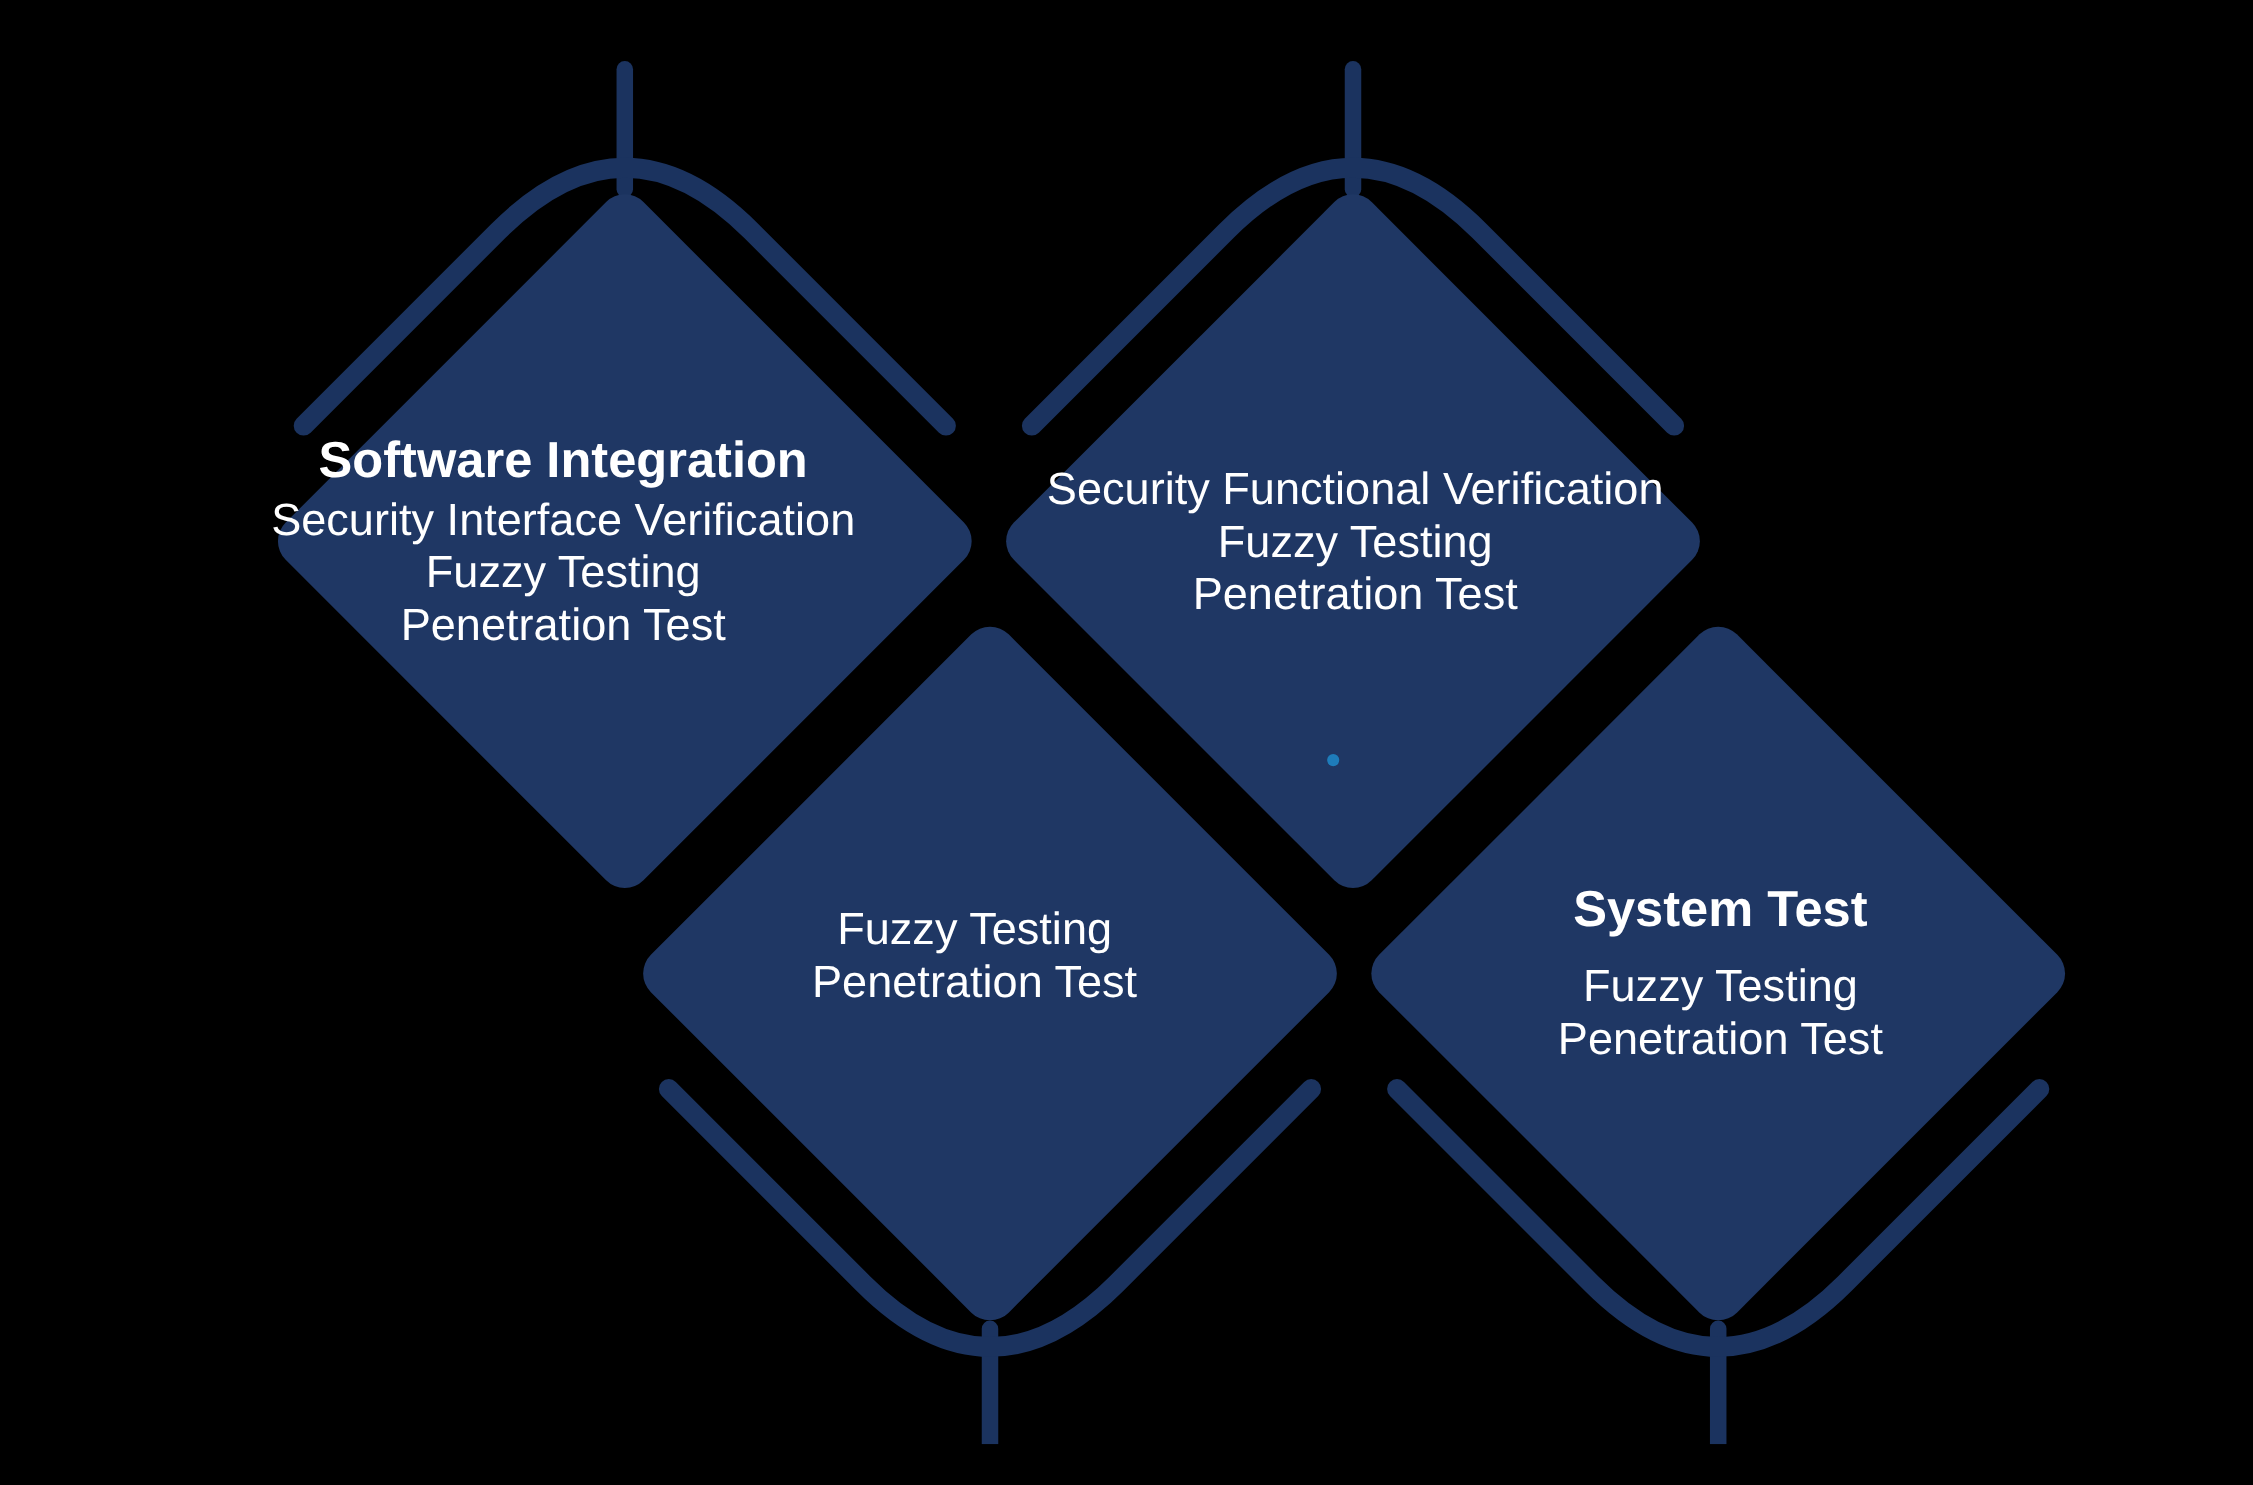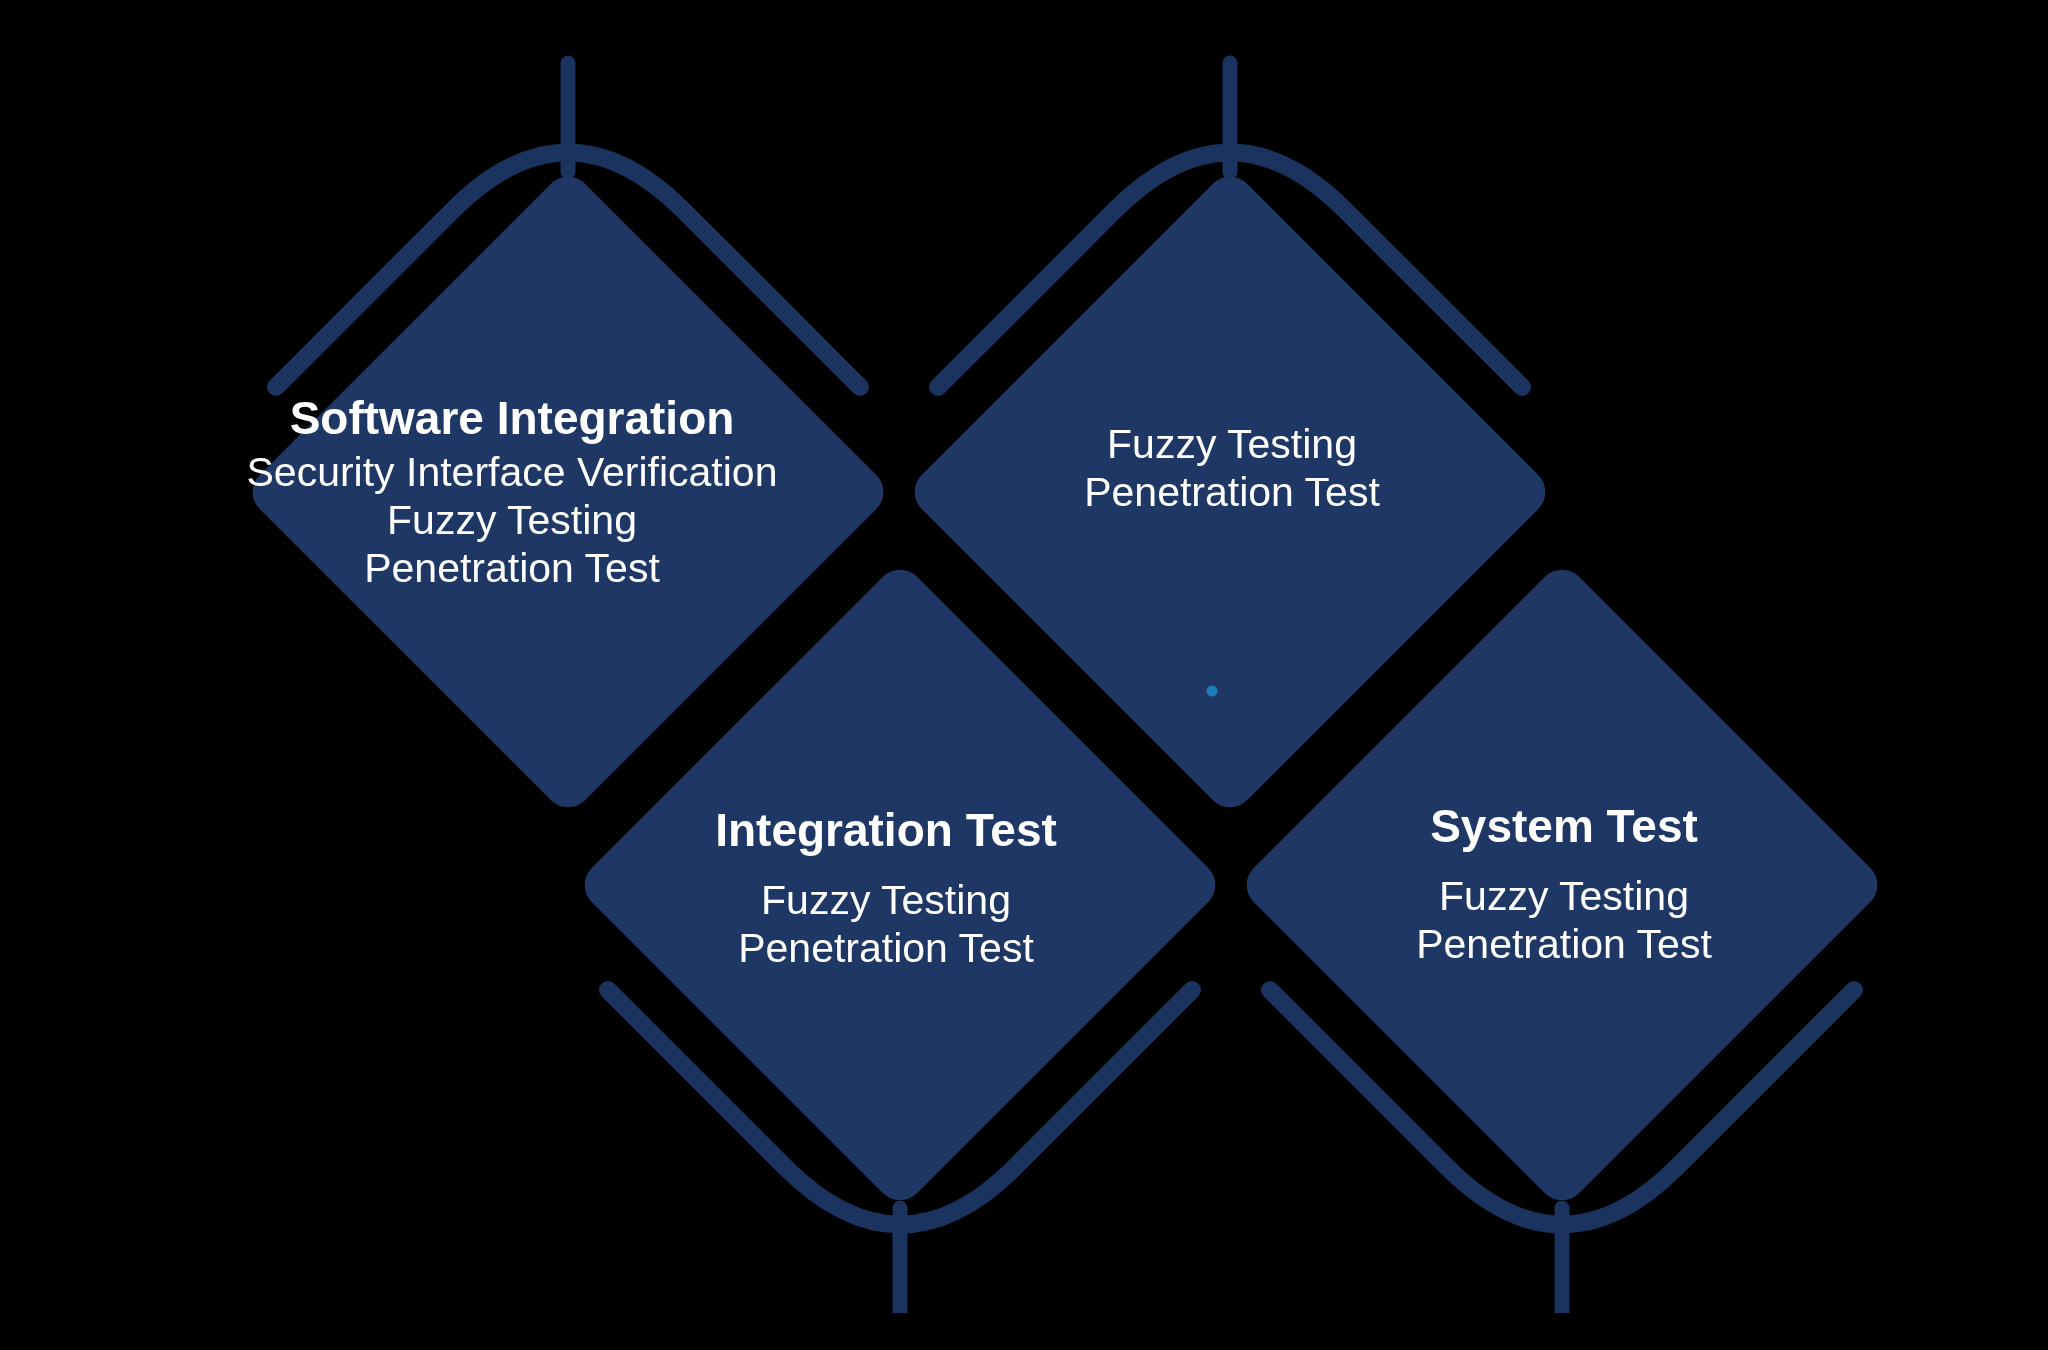--- a/index.html
+++ b/index.html
@@ -86,28 +86,28 @@
     </div>
     <div class="milestone-body">
       <div>Security Interface Verification</div>
       <div>Fuzzy Testing</div>
       <div>Penetration Test</div>
     </div>
   </div>
 
   <div class="milestone-text" id="text-m1">
     <div class="milestone-body">
+      <div>Security Functional Verification</div>
       <div>Fuzzy Testing</div>
       <div>Penetration Test</div>
     </div>
   </div>
 
   <div class="milestone-text" id="text-m2">
     <div class="milestone-title">
-      <div>Integration Test</div>
     </div>
     <div class="milestone-body">
       <div>Fuzzy Testing</div>
       <div>Penetration Test</div>
     </div>
   </div>
 
   <div class="milestone-text" id="text-m3">
     <div class="milestone-title">
       <div>System Test</div>

